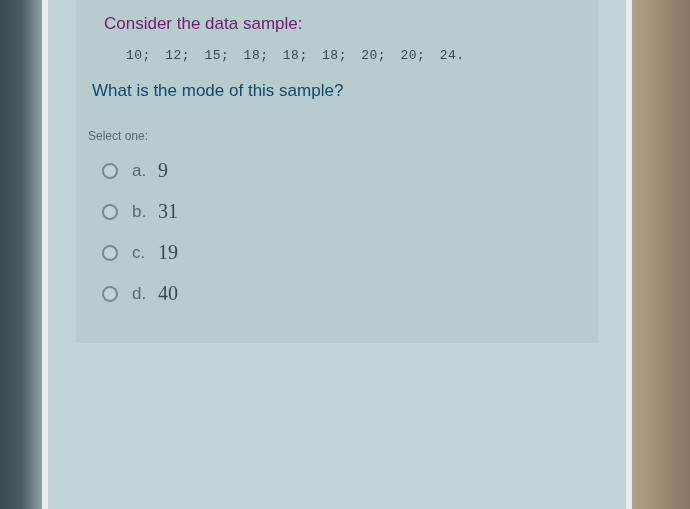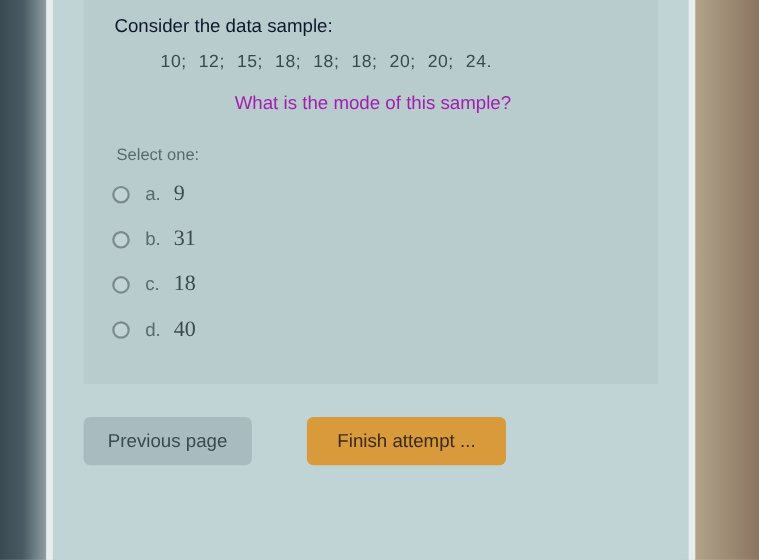--- a/index.html
+++ b/index.html
@@ -22,46 +22,45 @@
     border-right: 6px solid #e8ecec;
   }
   .question-card {
     margin: 0 28px;
     padding: 10px 12px 20px 12px;
     background: #b8ccce;
     color: #4a5a5c;
   }
   .q-intro {
     font-size: 17px;
-    color: #0f172a;
+    color: #701a75;
     margin-bottom: 14px;
     margin-top: 4px;
     margin-left: 16px;
   }
   .q-data {
-    font-size: 16px;
+    font-size: 13px;
     color: #3a4a4c;
     margin-bottom: 18px;
-    margin-left: 58px;
+    margin-left: 38px;
     letter-spacing: 0.5px;
-    font-family: Liberation Sans, sans-serif;
+    font-family: Liberation Mono, monospace;
     word-spacing: 6px;
   }
   .q-ask {
     font-size: 17px;
-    color: #a21caf;
+    color: #0c4a6e;
     margin-bottom: 28px;
     margin-left: 4px;
-    text-align: center;
   }
   .select-one {
-    font-size: 15px;
+    font-size: 12px;
     color: #586a6c;
     margin-bottom: 16px;
-    margin-left: 18px;
+    margin-left: 0;
   }
   .options {
     margin-left: 14px;
   }
   .option {
     display: flex;
     align-items: center;
     margin-bottom: 18px;
     cursor: pointer;
   }
@@ -126,28 +125,24 @@
         <span class="opt-value">9</span>
       </div>
       <div class="option">
         <span class="radio"></span>
         <span class="opt-letter">b.</span>
         <span class="opt-value">31</span>
       </div>
       <div class="option">
         <span class="radio"></span>
         <span class="opt-letter">c.</span>
-        <span class="opt-value">18</span>
+        <span class="opt-value">19</span>
       </div>
       <div class="option">
         <span class="radio"></span>
         <span class="opt-letter">d.</span>
         <span class="opt-value">40</span>
       </div>
     </div>
   </div>
 
-  <div class="nav-row">
-    <button class="btn btn-prev">Previous page</button>
-    <button class="btn btn-finish">Finish attempt ...</button>
-  </div>
 
 </div>
 
 </body></html>

